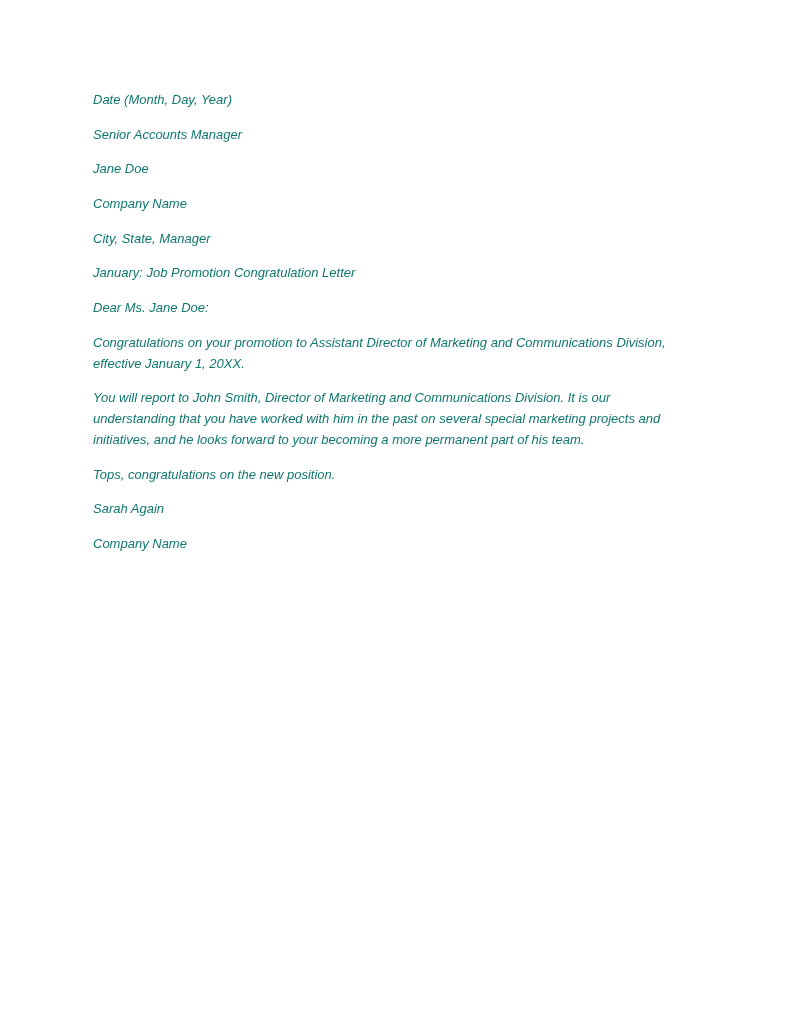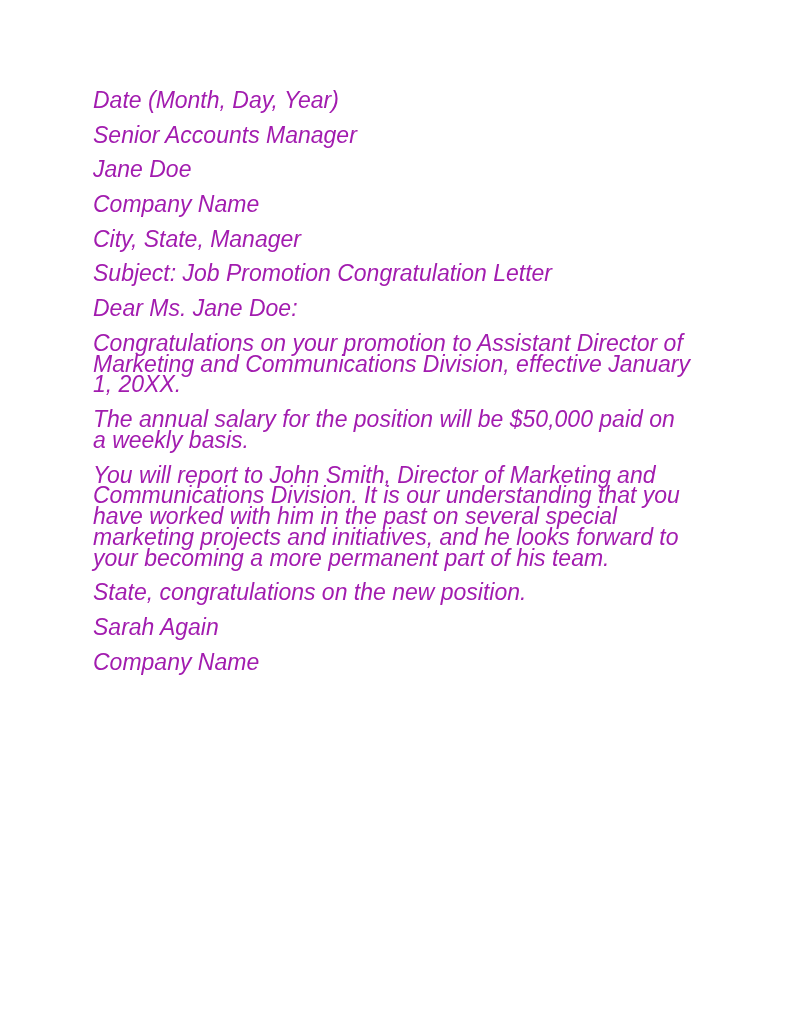--- a/index.html
+++ b/index.html
@@ -1,34 +1,33 @@
 <!DOCTYPE html>
 <html><head>
 <meta charset="utf-8">
 <style>
   html, body { margin: 0; padding: 0; background: #ffffff; }
   body { width: 790px; height: 1022px; position: relative; overflow: hidden; }
   .page {
     position: absolute; left: 93px; top: 90px; width: 600px;
     font-family: "Liberation Sans", sans-serif;
-    font-style: italic; font-size: 23px; line-height: 20.8px;
-    color: #a21caf;
+    font-style: italic; font-size: 13px; line-height: 20.8px;
+    color: #0f766e;
   }
   .p { margin: 0 0 13.9px 0; white-space: normal; }
 </style>
 </head>
 <body>
 
 <div class="page">
   <p class="p">Date (Month, Day, Year)</p>
   <p class="p">Senior Accounts Manager</p>
   <p class="p">Jane Doe</p>
   <p class="p">Company Name</p>
   <p class="p">City, State, Manager</p>
-  <p class="p">Subject: Job Promotion Congratulation Letter</p>
+  <p class="p">January: Job Promotion Congratulation Letter</p>
   <p class="p">Dear Ms. Jane Doe:</p>
   <p class="p">Congratulations on your promotion to Assistant Director of Marketing and Communications Division, effective January 1, 20XX.</p>
-  <p class="p">The annual salary for the position will be $50,000 paid on a weekly basis.</p>
   <p class="p">You will report to John Smith, Director of Marketing and Communications Division. It is our understanding that you have worked with him in the past on several special marketing projects and initiatives, and he looks forward to your becoming a more permanent part of his team.</p>
-  <p class="p">State, congratulations on the new position.</p>
+  <p class="p">Tops, congratulations on the new position.</p>
   <p class="p">Sarah Again</p>
   <p class="p">Company Name</p>
 </div>
 
 </body></html>

